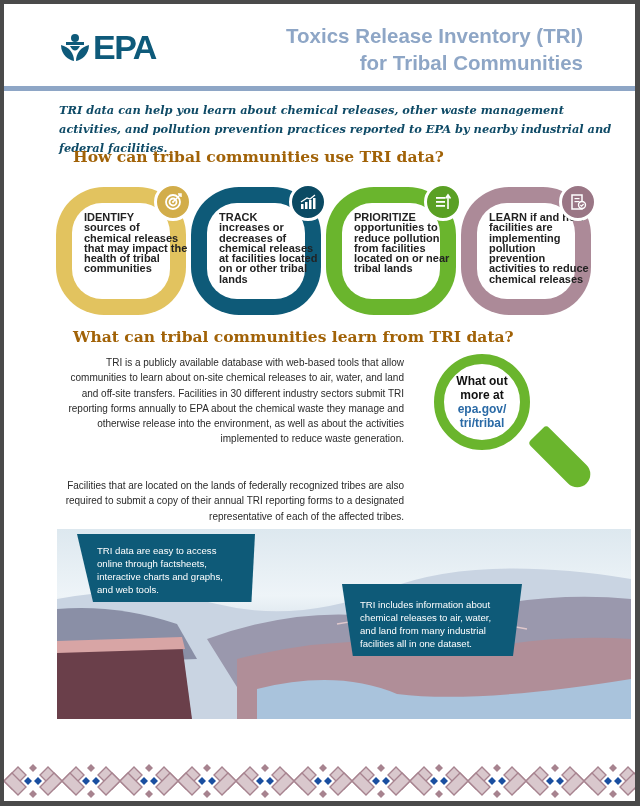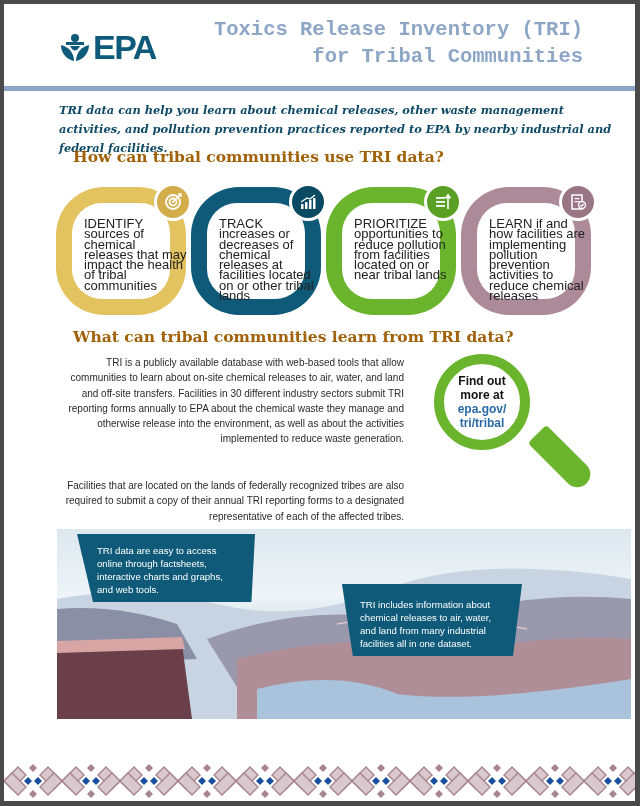--- a/index.html
+++ b/index.html
@@ -3,33 +3,33 @@
 <meta charset="utf-8">
 <style>
   * { box-sizing: border-box; margin: 0; padding: 0; }
   html, body { width: 640px; height: 806px; overflow: hidden; background: #4a4a4a; }
   body { position: relative; font-family: "Liberation Sans", sans-serif; }
   .page { position: absolute; left: 4px; top: 4px; width: 631px; height: 797px; background: #ffffff; overflow: hidden; }
 
   
   .logo { position: absolute; left: 55px; top: 26px; height: 34px; display: flex; align-items: center; gap: 2px; }
   .logo-text { font-family: "Liberation Sans", sans-serif; font-weight: 700; font-size: 34px; color: #0e5a7a; letter-spacing: -1.5px; line-height: 34px; }
-  .title { position: absolute; right: 52px; top: 12px; text-align: right; font-family: Liberation Mono, monospace; font-weight: 700; color: #8ea6c6; font-size: 20.5px; line-height: 27px; }
+  .title { position: absolute; right: 52px; top: 18px; text-align: right; font-family: Liberation Sans, sans-serif; font-weight: 700; color: #8ea6c6; font-size: 20.5px; line-height: 27px; }
   .divider { position: absolute; left: 0; right: 0; top: 82px; height: 5px; background: #8ea6c6; }
 
   .intro { position: absolute; left: 55px; top: 97px; width: 570px; font-family: "DejaVu Serif", serif; font-style: italic; font-weight: 700; color: #0e4a66; font-size: 11.4px; line-height: 19px; }
   .h2 { position: absolute; left: 69px; font-family: "DejaVu Serif", serif; font-weight: 700; color: #a16207; font-size: 15.5px; }
   .h2.a { top: 143px; }
   .h2.b { top: 323px; }
 
   
   .cards { position: absolute; left: 52px; top: 180px; width: 550px; height: 135px; }
   .card { position: absolute; top: 3px; width: 130px; height: 128px; border-radius: 48px; }
   .card .inner { position: absolute; left: 16px; top: 16px; right: 16px; bottom: 16px; background: #fff; border-radius: 30px; }
-  .card .txt { position: absolute; left: 28px; top: 32px; width: 104px; font-size: 13px; line-height: 10.3px; font-weight: 400; color: #222; }
+  .card .txt { position: absolute; left: 28px; top: 25px; width: 104px; font-size: 11px; line-height: 10.3px; font-weight: 700; color: #222; }
   .card .badge { position: absolute; top: -4px; right: -6px; width: 38px; height: 38px; border-radius: 50%; border: 3px solid #fff; display: flex; align-items: center; justify-content: center; }
   .card .badge svg { width: 20px; height: 20px; }
   .c1 { left: 0; background: #e2c35f; }
   .c1 .badge { background: #d2ad4a; }
   .c2 { left: 135px; background: #0e5a78; }
   .c2 .badge { background: #0b4a63; }
   .c3 { left: 270px; background: #6ab52d; }
   .c3 .badge { background: #5aa024; }
   .c4 { left: 405px; background: #ac8a98; }
   .c4 .badge { background: #9a7685; }
@@ -134,21 +134,21 @@
     </div>
   </div>
 
   <h2 class="h2 b">What can tribal communities learn from TRI data?</h2>
   <p class="body-text p1">TRI is a publicly available database with web-based tools that allow communities to learn about on-site chemical releases to air, water, and land and off-site transfers. Facilities in 30 different industry sectors submit TRI reporting forms annually to EPA about the chemical waste they manage and otherwise release into the environment, as well as about the activities implemented to reduce waste generation.</p>
   <p class="body-text p2">Facilities that are located on the lands of federally recognized tribes are also required to submit a copy of their annual TRI reporting forms to a designated representative of each of the affected tribes.</p>
 
   <div class="mag">
     <div class="handle"></div>
     <div class="lens">
-      <span class="l1">Find out</span>
+      <span class="l1">What out</span>
       <span class="l1">more at</span>
       <a class="l2"><span>epa.gov/</span><br><span>tri/tribal</span></a>
     </div>
   </div>
 
   <div class="scene">
     <svg width="574" height="190" viewBox="0 0 574 190">
       <path d="M0 70 Q80 55 160 75 T330 60 T574 50 L574 190 L0 190Z" fill="#c9d4e2"></path>
       <path d="M0 80 Q60 75 120 95 L140 130 L0 135Z" fill="#8a8fa6"></path>
       <path d="M150 110 Q260 70 360 95 Q470 60 574 70 L574 190 L200 190Z" fill="#9a98ad"></path>

